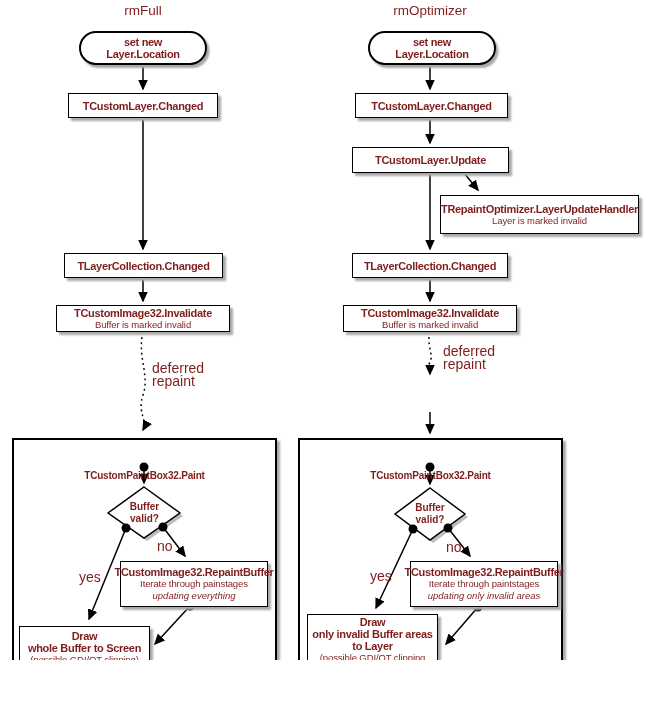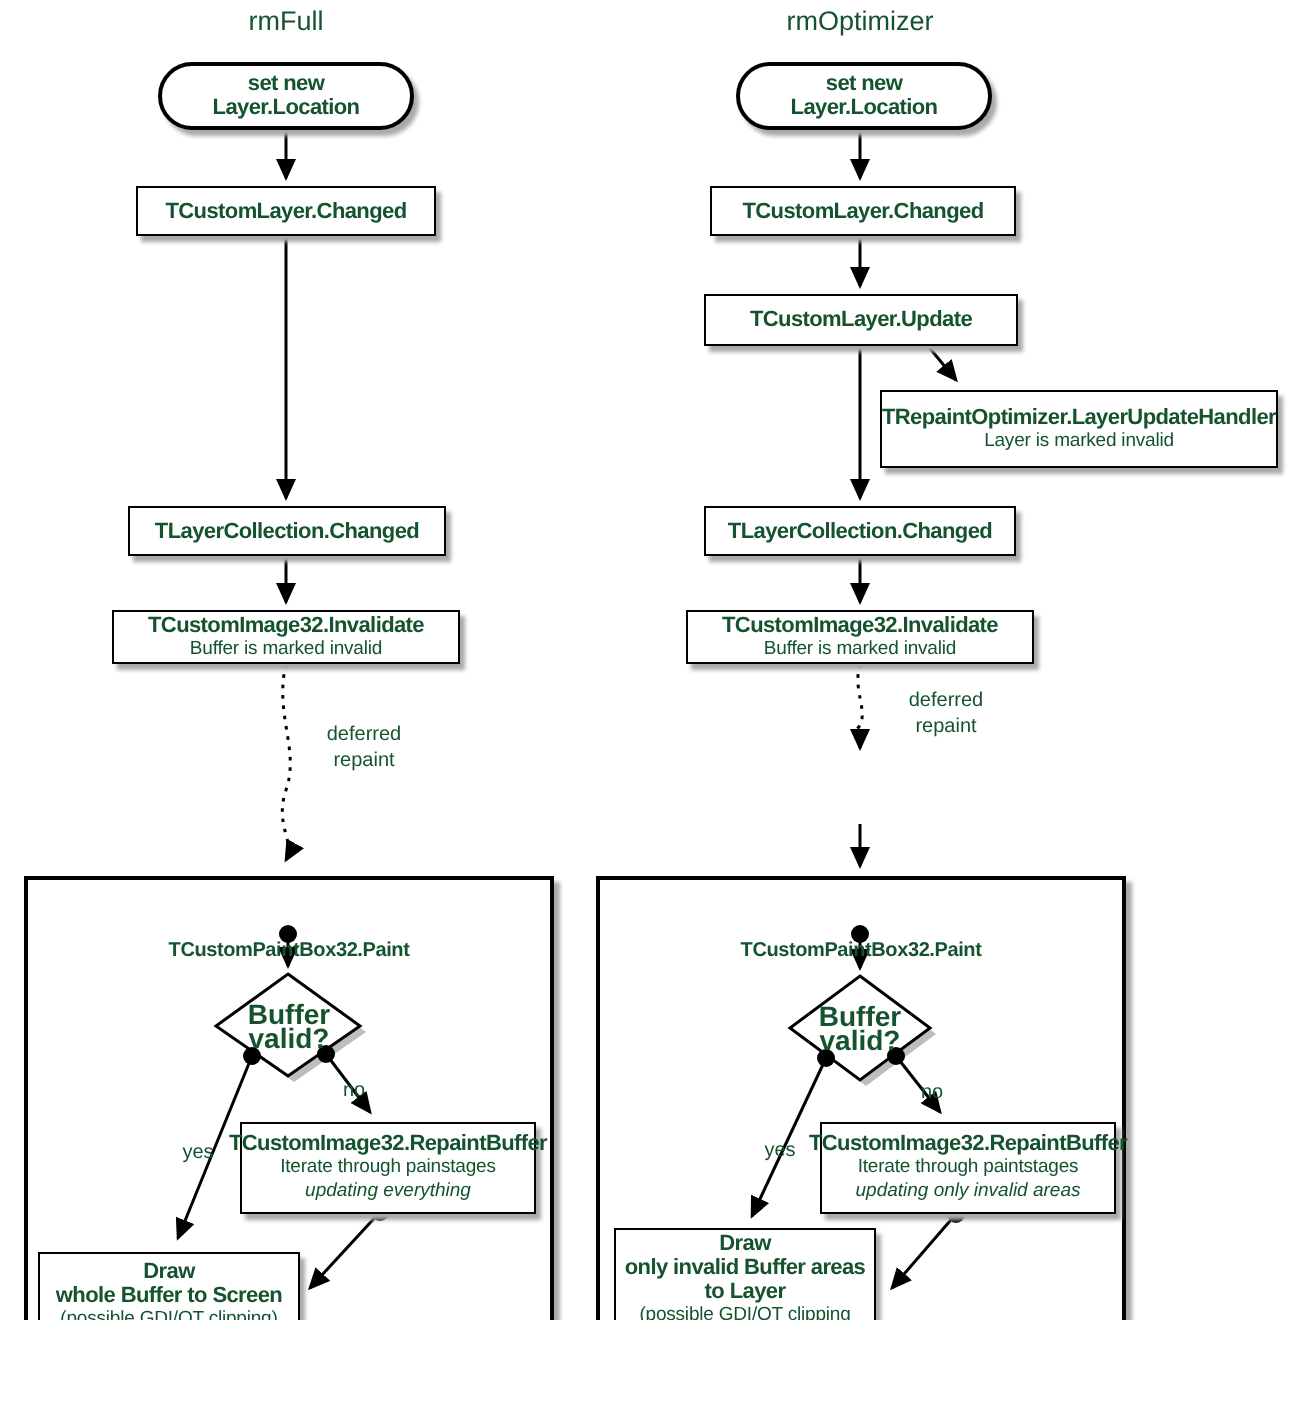--- a/index.html
+++ b/index.html
@@ -1,32 +1,32 @@
 <!DOCTYPE html>
 <html><head>
 <meta charset="utf-8">
 <style>
   html,body{margin:0;padding:0;background:#fff;}
   .canvas{position:relative;width:647px;height:660px;background:#ffffff;
-          font-family:"Liberation Sans","DejaVu Sans",sans-serif;color:#14532d;overflow:hidden;text-decoration:underline;}
+          font-family:"Liberation Sans","DejaVu Sans",sans-serif;color:#7f1d1d;overflow:hidden;text-decoration:underline;}
   .col-title{position:absolute;text-align:center;font-size:13.5px;z-index:3;}
   .bigbox{position:absolute;background:#fff;border:2px solid #000;
           box-shadow:3px 3px 2px #a9a9a9;z-index:1;box-sizing:border-box;}
   svg.wires{position:absolute;left:0;top:0;z-index:2;}
   .node{position:absolute;background:#fff;border:1.5px solid #000;
         box-shadow:2.5px 3px 2px #a9a9a9;display:flex;flex-direction:column;
         align-items:center;justify-content:center;text-align:center;z-index:3;box-sizing:border-box;}
   .pill{border-radius:17px;border-width:2px;}
   .nt{font-size:11px;font-weight:bold;letter-spacing:-0.3px;line-height:12px;white-space:nowrap;}
   .ns{font-size:9.5px;line-height:12px;white-space:nowrap;letter-spacing:-0.1px;text-align:right;}
   .ni{font-size:9.5px;font-style:italic;line-height:12px;white-space:nowrap;}
-  .lbl{position:absolute;font-size:10px;line-height:12.5px;text-align:center;z-index:3;}
+  .lbl{position:absolute;font-size:14px;line-height:12.5px;z-index:3;}
   .big-title{position:absolute;text-align:center;font-size:10px;font-weight:bold;
              letter-spacing:-0.2px;z-index:3;margin-top:24px;}
-  .dmtext{position:absolute;text-align:center;font-size:14px;font-weight:bold;
+  .dmtext{position:absolute;text-align:center;font-size:10px;font-weight:bold;
           line-height:12px;z-index:3;}
 </style>
 </head>
 <body>
 
 <div class="canvas">
 
   <div class="col-title" style="left:63px;top:3px;width:160px;">rmFull</div>
   <div class="col-title" style="left:350px;top:3px;width:160px;">rmOptimizer</div>
 

